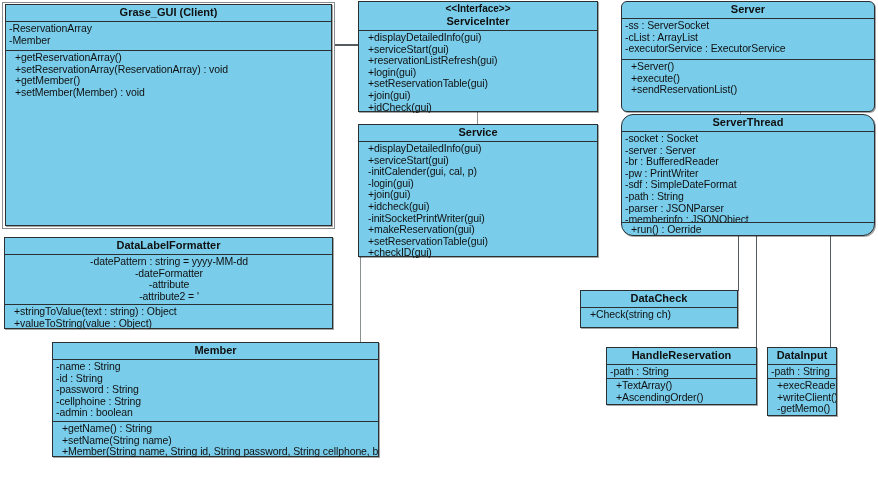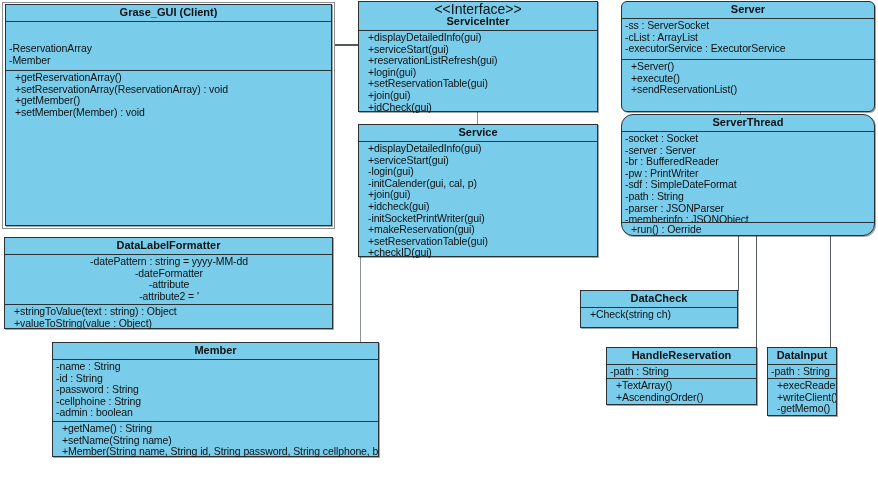--- a/index.html
+++ b/index.html
@@ -44,22 +44,22 @@
     font-weight: bold;
     font-size: 11px;
     line-height: 13px;
     padding: 1px 2px 2px 2px;
     border-bottom: 1px solid #2b3033;
     white-space: nowrap;
     overflow: hidden;
   }
   .umlbox .title .stereo {
     display: block;
-    font-weight: normal;
-    font-size: 14px;
+    font-weight: bold;
+    font-size: 10px;
     line-height: 12px;
   }
   .umlbox .compartment {
     box-sizing: border-box;
     padding: 1px 2px 2px 3px;
     border-bottom: 1px solid #2b3033;
     overflow: hidden;
   }
   .umlbox .compartment.last {
     border-bottom: none;
@@ -110,21 +110,21 @@
   <div class="conn v" style="left:738px; top:236px; width:1px; height:55px; background:#555b5e;"></div>
 
   <div class="conn v" style="left:756px; top:236px; width:1px; height:112px; background:#555b5e;"></div>
 
   <div class="conn v" style="left:830px; top:236px; width:1px; height:112px; background:#555b5e;"></div>
 
   <div id="gui-frame"></div>
 
   <div class="umlbox" id="box-gui">
     <div class="title">Grase_GUI (Client)</div>
-    <div class="compartment" style="height:29px;margin-top:20px;">
+    <div class="compartment" style="height:29px;">
       <div class="row">-ReservationArray</div>
       <div class="row">-Member</div>
     </div>
     <div class="compartment last">
       <div class="row">+getReservationArray()</div>
       <div class="row">+setReservationArray(ReservationArray) : void</div>
       <div class="row">+getMember()</div>
       <div class="row">+setMember(Member) : void</div>
     </div>
   </div>
@@ -143,22 +143,22 @@
       <div class="row">+join(gui)</div>
       <div class="row">+idCheck(gui)</div>
     </div>
   </div>
 
   <div class="umlbox" id="box-service">
     <div class="title">Service</div>
     <div class="compartment last">
       <div class="row">+displayDetailedInfo(gui)</div>
       <div class="row">+serviceStart(gui)</div>
+      <div class="row">-initCalender(gui, cal, p)</div>
       <div class="row">-login(gui)</div>
-      <div class="row">-initCalender(gui, cal, p)</div>
       <div class="row">+join(gui)</div>
       <div class="row">+idcheck(gui)</div>
       <div class="row">-initSocketPrintWriter(gui)</div>
       <div class="row">+makeReservation(gui)</div>
       <div class="row">+setReservationTable(gui)</div>
       <div class="row">+checkID(gui)</div>
     </div>
   </div>
 
   <div class="umlbox" id="box-server">

